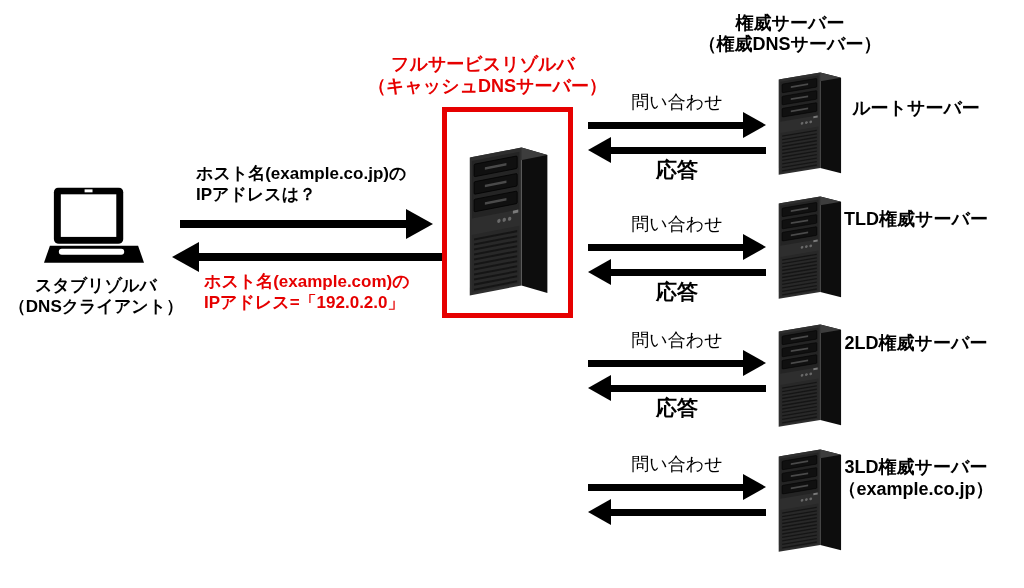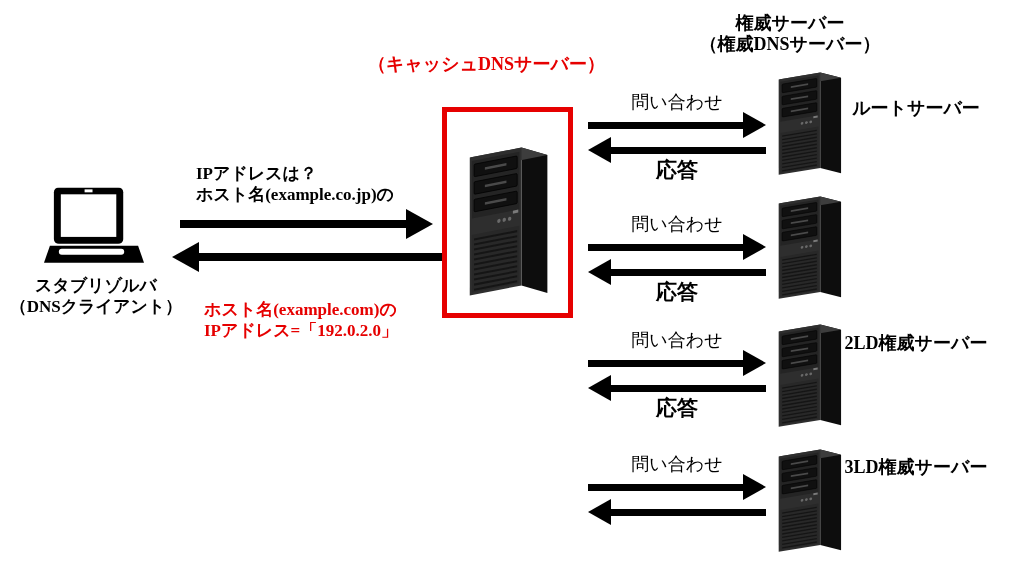--- a/index.html
+++ b/index.html
@@ -2,28 +2,28 @@
 <html style="--red: #e60000; --ink: #000000;"><head>
 <meta charset="utf-8">
 <style>
   :root { --red:#e60000; --ink:#000000; }
   html,body { margin:0; padding:0; background:#ffffff; }
   .canvas {
     position:relative; width:1024px; height:588px; background:#ffffff;
     font-family:"Liberation Sans", sans-serif; overflow:hidden;
   }
   .txt { position:absolute; font-weight:bold; color:var(--ink); white-space:nowrap; }
-  .txt div { white-space:nowrap;font-family:Liberation Serif, serif; }
+  .txt div { white-space:nowrap; }
   .red-txt { color:var(--red); }
 
   
   .laptop { position:absolute; left:42px; top:187px; width:104px; height:80px; }
   .stub-label { left:-6px; top:275px; width:204px; font-size:17px; line-height:21px; text-align:center; }
   .client-query-text { left:196px; top:163px; font-size:17px; line-height:21px; }
-  .client-answer-text { left:204px; top:271px; font-size:17px; line-height:21px;margin-top:28px; }
+  .client-answer-text { left:204px; top:271px; font-size:17px; line-height:21px; }
 
   
   .resolver-title { left:368px; top:53px; width:230px; font-size:18px; line-height:22px; text-align:center; }
   .resolver-box { position:absolute; left:442px; top:107px; width:131px; height:211px;
                   border:5px solid var(--red); box-sizing:border-box; }
   .resolver-tower { position:absolute; left:459px; top:140px; width:97px; height:158px; }
 
   
   .auth-title { left:675px; top:13px; width:230px; font-size:18px; line-height:21px; text-align:center; }
   .tower { position:absolute; left:770px; width:78px; height:112px; }
@@ -120,40 +120,41 @@
   <svg class="laptop" viewBox="0 0 105 80">
       <use href="#laptop-sym"></use>
     </svg>
 
   <div class="txt stub-label">
     <div>スタブリゾルバ</div>
     <div>（DNSクライアント）</div>
   </div>
 
   <div class="txt client-query-text">
+    <div>ホスト名(example.co.jp)の</div>
     <div>IPアドレスは？</div>
-    <div>ホスト名(example.co.jp)の</div>
   </div>
 
   <div class="arrow big r client-query-arrow">
     <span class="shaft"></span>
     <span class="head"></span>
   </div>
 
   <div class="arrow big l client-answer-arrow">
     <span class="shaft"></span>
     <span class="head"></span>
   </div>
 
   <div class="txt red-txt client-answer-text">
     <div>ホスト名(example.com)の</div>
     <div>IPアドレス=「192.0.2.0」</div>
   </div>
 
   <div class="txt red-txt resolver-title">
+    <div>フルサービスリゾルバ</div>
     <div>（キャッシュDNSサーバー）</div>
   </div>
   <div class="resolver-box"></div>
   <svg class="resolver-tower" viewBox="0 0 90 126" preserveAspectRatio="none">
       <use href="#tower-sym"></use>
     </svg>
 
   <div class="txt auth-title">
     <div>権威サーバー</div>
     <div>（権威DNSサーバー）</div>
@@ -221,21 +222,23 @@
     </svg>
   <svg class="tower t4" viewBox="0 0 90 126">
       <use href="#tower-sym"></use>
     </svg>
 
   <div class="txt server-label sl1">
     <div>ルートサーバー</div>
     <div></div>
   </div>
   <div class="txt server-label sl2">
+    <div>TLD権威サーバー</div>
   </div>
   <div class="txt server-label sl3">
     <div>2LD権威サーバー</div>
   </div>
   <div class="txt server-label sl4">
     <div>3LD権威サーバー</div>
+    <div>（example.co.jp）</div>
   </div>
 
 </div>
 
 </body></html>

